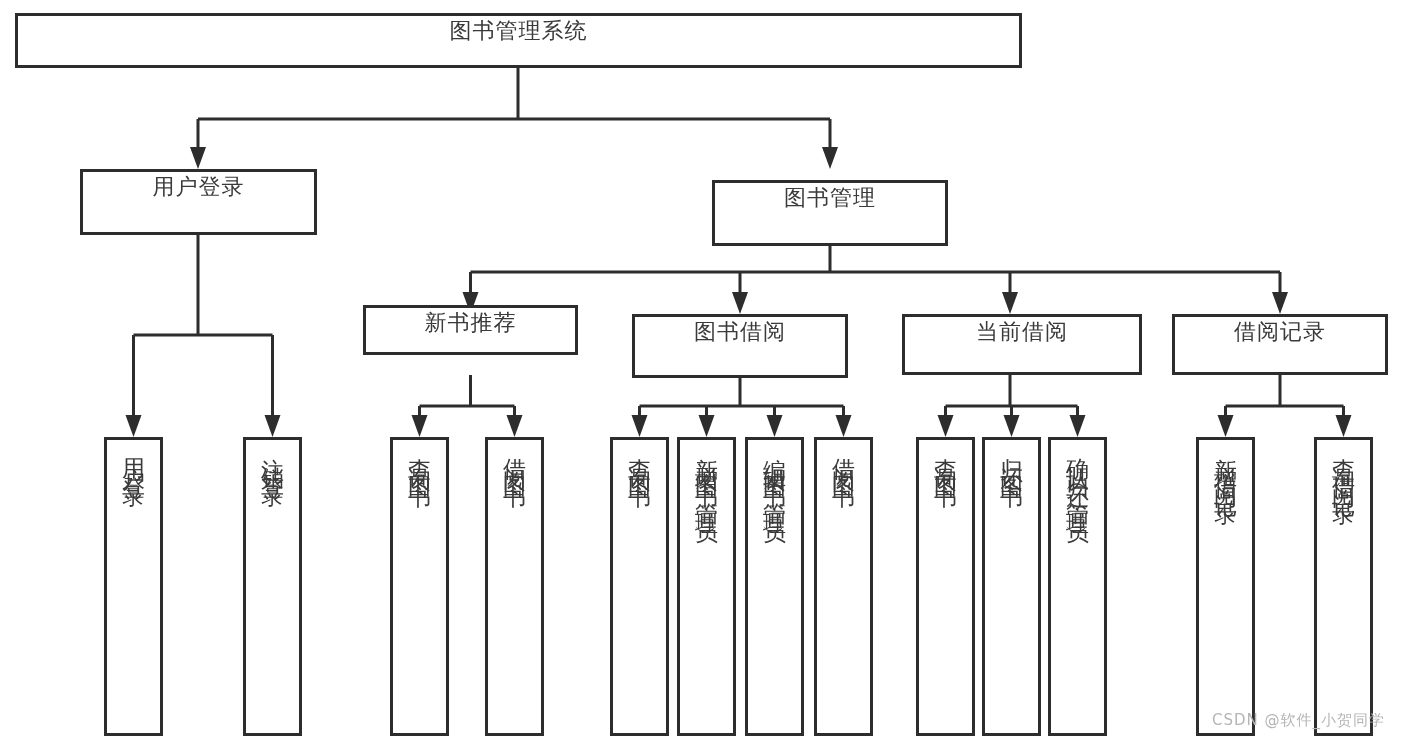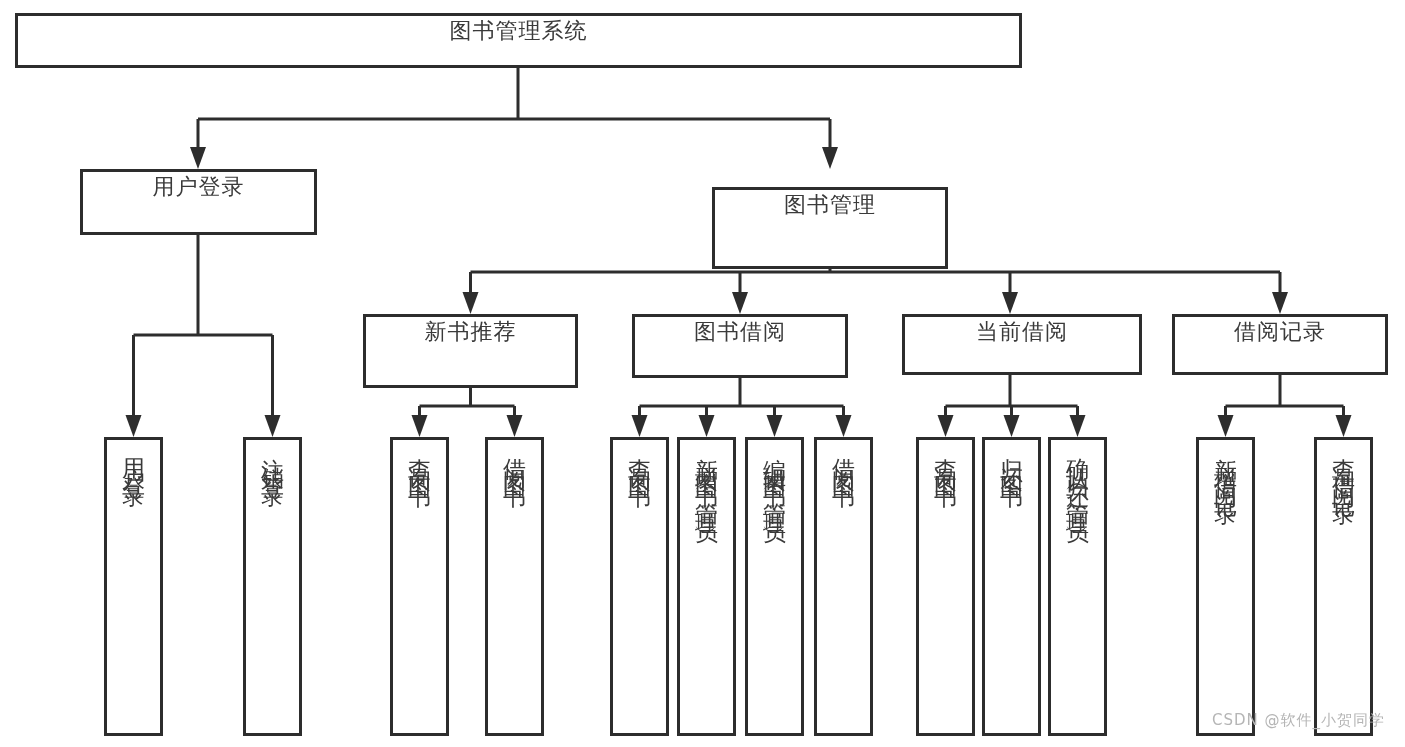--- a/index.html
+++ b/index.html
@@ -80,25 +80,25 @@
     <polygon points="1335.5,415 1351.5,415 1343.5,437"></polygon>
   </svg>
 
   <div class="box" style="left:15px;top:13px;width:1007px;height:55px">
     <span class="hlabel">图书管理系统</span>
   </div>
 
   <div class="box" style="left:80px;top:169px;width:237px;height:66px">
     <span class="hlabel">用户登录</span>
   </div>
-  <div class="box" style="left:712px;top:187px;width:236px;height:82px">
+  <div class="box" style="left:712px;top:180px;width:236px;height:66px">
     <span class="hlabel">图书管理</span>
   </div>
 
-  <div class="box" style="left:363px;top:314px;width:215px;height:74px">
+  <div class="box" style="left:363px;top:305px;width:215px;height:50px">
     <span class="hlabel">新书推荐</span>
   </div>
   <div class="box" style="left:632px;top:314px;width:216px;height:64px">
     <span class="hlabel">图书借阅</span>
   </div>
   <div class="box" style="left:902px;top:314px;width:240px;height:61px">
     <span class="hlabel">当前借阅</span>
   </div>
   <div class="box" style="left:1172px;top:314px;width:216px;height:61px">
     <span class="hlabel">借阅记录</span>

